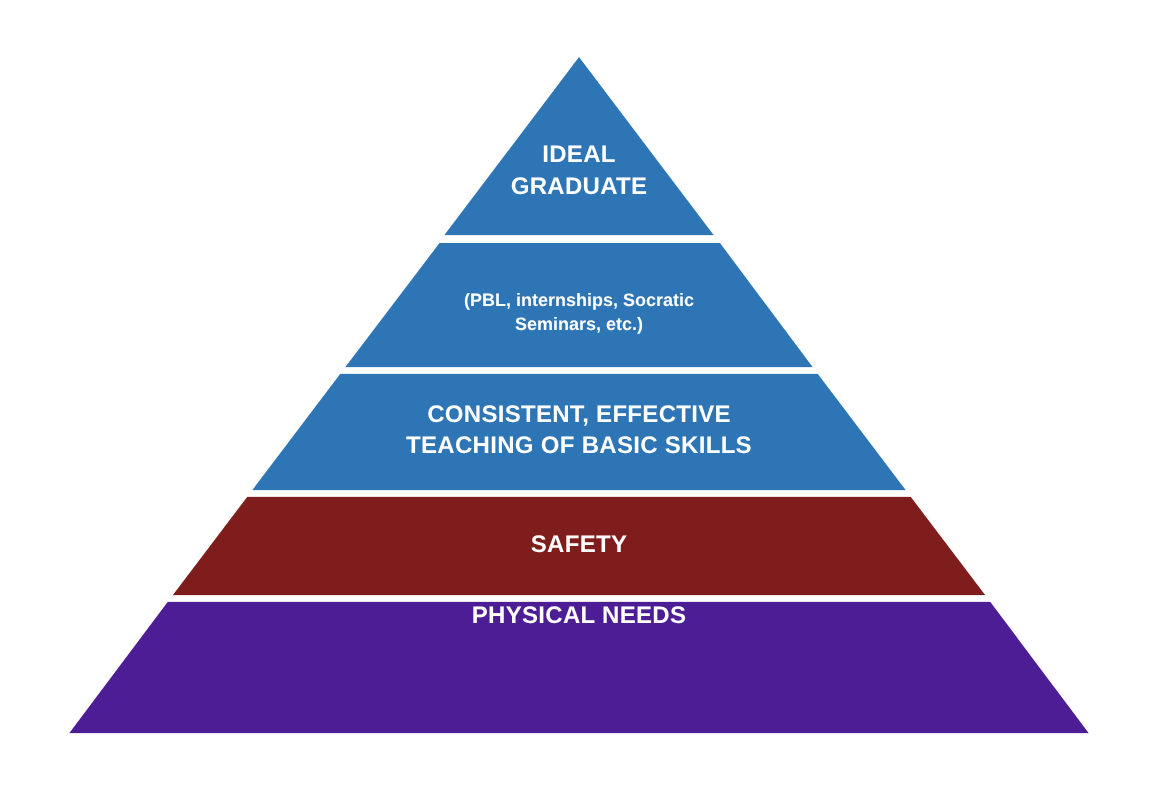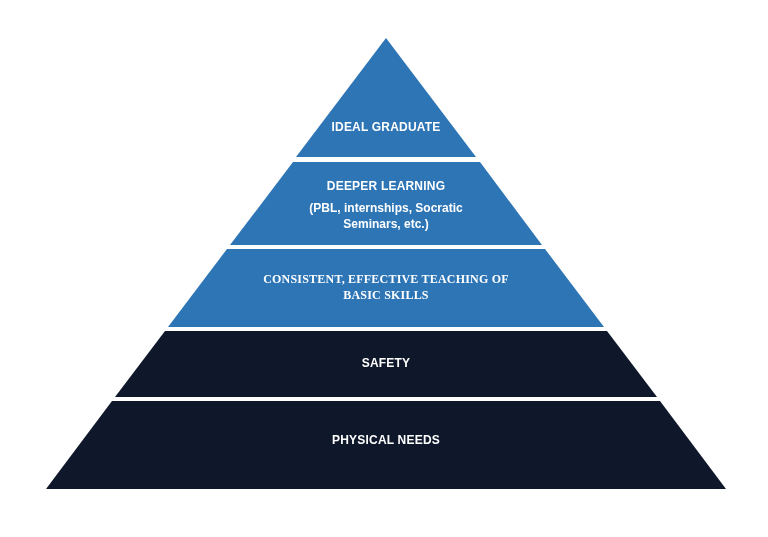--- a/index.html
+++ b/index.html
@@ -31,21 +31,21 @@
     width: 680px;
     display: flex;
     flex-direction: column;
     align-items: center;
     justify-content: center;
     text-align: center;
     color: #ffffff;
     box-sizing: border-box;
   }
   .tier-title {
-    font-size: 12px;
+    font-size: 16px;
     font-weight: bold;
     line-height: 1.3;
     letter-spacing: 0.2px;
   }
   .tier-sub {
     font-size: 12px;
     font-weight: bold;
     line-height: 1.3;
     margin-top: 7px;
   }
@@ -64,21 +64,21 @@
     top: 124px; height: 83px;
     clip-path: polygon(247px 0, 434px 0, 496px 83px, 184px 83px);
     padding-top: 4px;
   }
   .tier-1 .tier-sub { max-width: 190px; }
 
   .tier-2 {
     top: 211px; height: 78px;
     clip-path: polygon(181px 0, 499px 0, 558px 78px, 122px 78px);
   }
-  .tier-2 .tier-title { max-width: 255px; font-family: Liberation Serif, serif; }
+  .tier-2 .tier-title { max-width: 255px; }
 
   .tier-3 {
     top: 293px; height: 66px;
     clip-path: polygon(119px 0, 561px 0, 611px 66px, 69px 66px);
   }
 
   .tier-4 {
     top: 363px; height: 88px;
     clip-path: polygon(66px 0, 614px 0, 680px 88px, 0 88px);
     padding-bottom: 8px;
@@ -89,30 +89,29 @@
 
 <div class="canvas">
   <div class="pyramid">
 
     <div class="tier tier-0" style="background: rgb(46, 117, 182); color: rgb(255, 255, 255);">
       <div class="tier-title">IDEAL GRADUATE</div>
 
     </div>
 
     <div class="tier tier-1" style="background: rgb(46, 117, 182); color: rgb(255, 255, 255);">
-      <div class="tier-title">DEEPER LEARNING</div>
       <div class="tier-sub">(PBL, internships, Socratic Seminars, etc.)</div>
     </div>
 
     <div class="tier tier-2" style="background: rgb(46, 117, 182); color: rgb(255, 255, 255);">
       <div class="tier-title">CONSISTENT, EFFECTIVE TEACHING OF BASIC SKILLS</div>
     </div>
 
-    <div class="tier tier-3" style="background: #0f172a; color: rgb(255, 255, 255);">
+    <div class="tier tier-3" style="background: #7f1d1d; color: rgb(255, 255, 255);">
       <div class="tier-title">SAFETY</div>
     </div>
 
-    <div class="tier tier-4" style="background: #0f172a; color: rgb(255, 255, 255);">
+    <div class="tier tier-4" style="background: #4c1d95; color: rgb(255, 255, 255); justify-content: space-between;">
       <div class="tier-title">PHYSICAL NEEDS</div>
     </div>
 
   </div>
 </div>
 
 </body></html>

